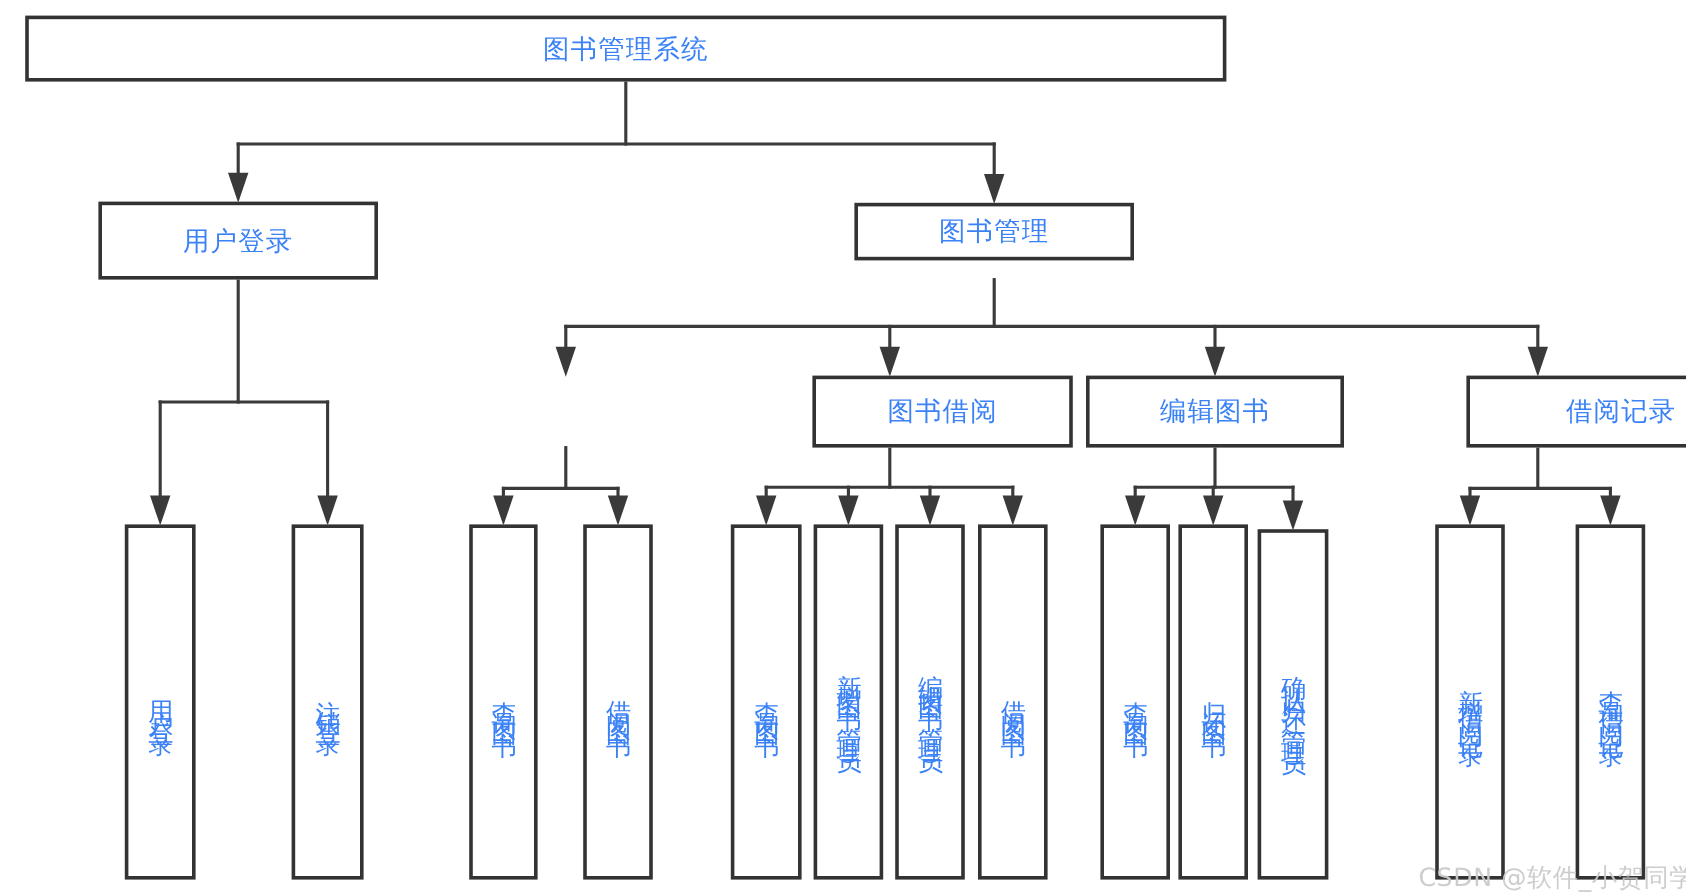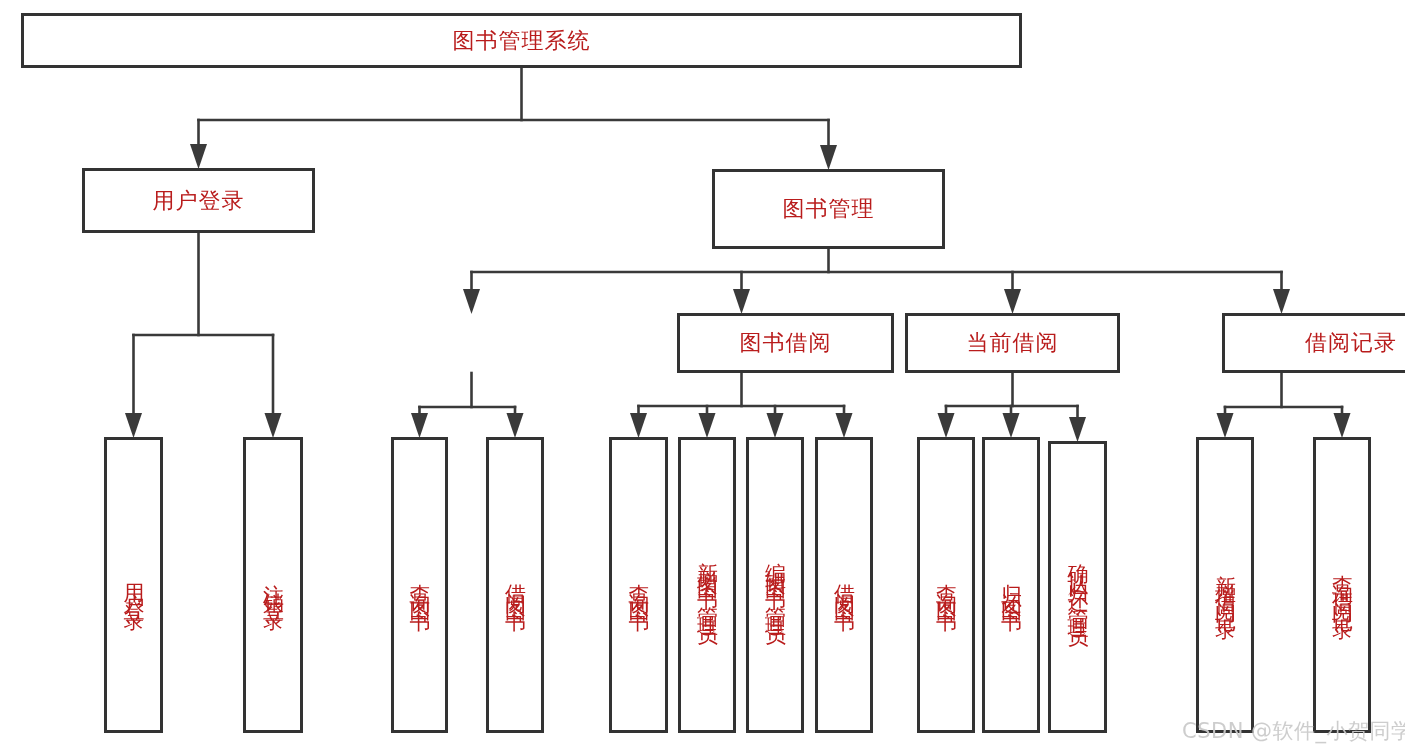--- a/index.html
+++ b/index.html
@@ -20,21 +20,21 @@
     left: 0; top: 0;
     width: 1405px;
     height: 747px;
     z-index: 1;
   }
   .node {
     position: absolute;
     box-sizing: border-box;
     border: 3px solid #333333;
     background: #ffffff;
-    color: #b91c1c;
+    color: #3b82f6;
     display: flex;
     align-items: center;
     justify-content: center;
     z-index: 2;
     text-align: center;
   }
   .node.h {
     font-size: 22px;
     letter-spacing: 1px;
     white-space: nowrap;
@@ -111,23 +111,23 @@
       <line x1="1281.5" y1="373" x2="1281.5" y2="407" stroke="#3a3a3a" stroke-width="2.6" stroke-linecap="square"></line>
       <line x1="1225" y1="407" x2="1342" y2="407" stroke="#3a3a3a" stroke-width="2.6" stroke-linecap="square"></line>
       <line x1="1225" y1="407" x2="1225" y2="414" stroke="#3a3a3a" stroke-width="2.6" stroke-linecap="square"></line>
       <polygon points="1216.5,413 1233.5,413 1225,438" fill="#3a3a3a"></polygon>
       <line x1="1342" y1="407" x2="1342" y2="414" stroke="#3a3a3a" stroke-width="2.6" stroke-linecap="square"></line>
       <polygon points="1333.5,413 1350.5,413 1342,438" fill="#3a3a3a"></polygon>
     </svg>
   <div id="watermark">CSDN @软件_小贺同学</div>
 <div class="node h" style="left: 21px; top: 13px; width: 1001px; height: 55px;">图书管理系统</div>
     <div class="node h" style="left: 82px; top: 168px; width: 233px; height: 65px;">用户登录</div>
-    <div class="node h" style="left: 712px; top: 169px; width: 233px; height: 80px;">图书管理</div>
+    <div class="node h" style="left: 712px; top: 169px; width: 233px; height: 48px;">图书管理</div>
     <div class="node h" style="left: 633px; top: 313px; width: 217px; height: 60px; margin-left: 44px;">图书借阅</div>
-    <div class="node h" style="left: 905px; top: 313px; width: 215px; height: 60px;">当前借阅</div>
+    <div class="node h" style="left: 905px; top: 313px; width: 215px; height: 60px;">编辑图书</div>
     <div class="node h" style="left: 1222px; top: 313px; width: 258px; height: 60px;">借阅记录</div>
     <div class="node v" style="left: 104px; top: 437px; width: 59px; height: 296px;">用户登录</div>
     <div class="node v" style="left: 243px; top: 437px; width: 60px; height: 296px;">注销登录</div>
     <div class="node v" style="left: 391px; top: 437px; width: 57px; height: 296px;">查询图书</div>
     <div class="node v" style="left: 486px; top: 437px; width: 58px; height: 296px;">借阅图书</div>
     <div class="node v" style="left: 609px; top: 437px; width: 59px; height: 296px;">查询图书</div>
     <div class="node v" style="left: 678px; top: 437px; width: 58px; height: 296px;">新增图书（管理员）</div>
     <div class="node v" style="left: 746px; top: 437px; width: 58px; height: 296px;">编辑图书（管理员）</div>
     <div class="node v" style="left: 815px; top: 437px; width: 58px; height: 296px;">借阅图书</div>
     <div class="node v" style="left: 917px; top: 437px; width: 58px; height: 296px;">查询图书</div>

